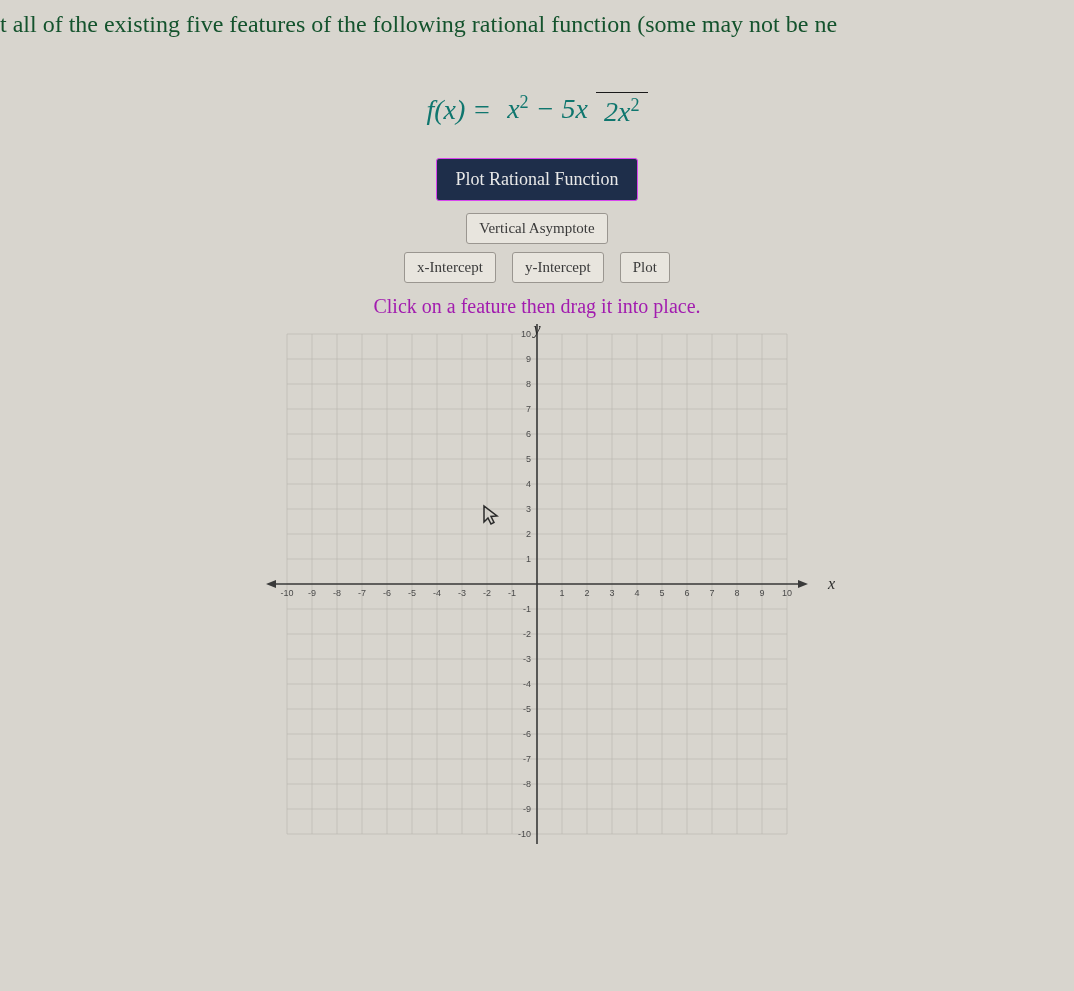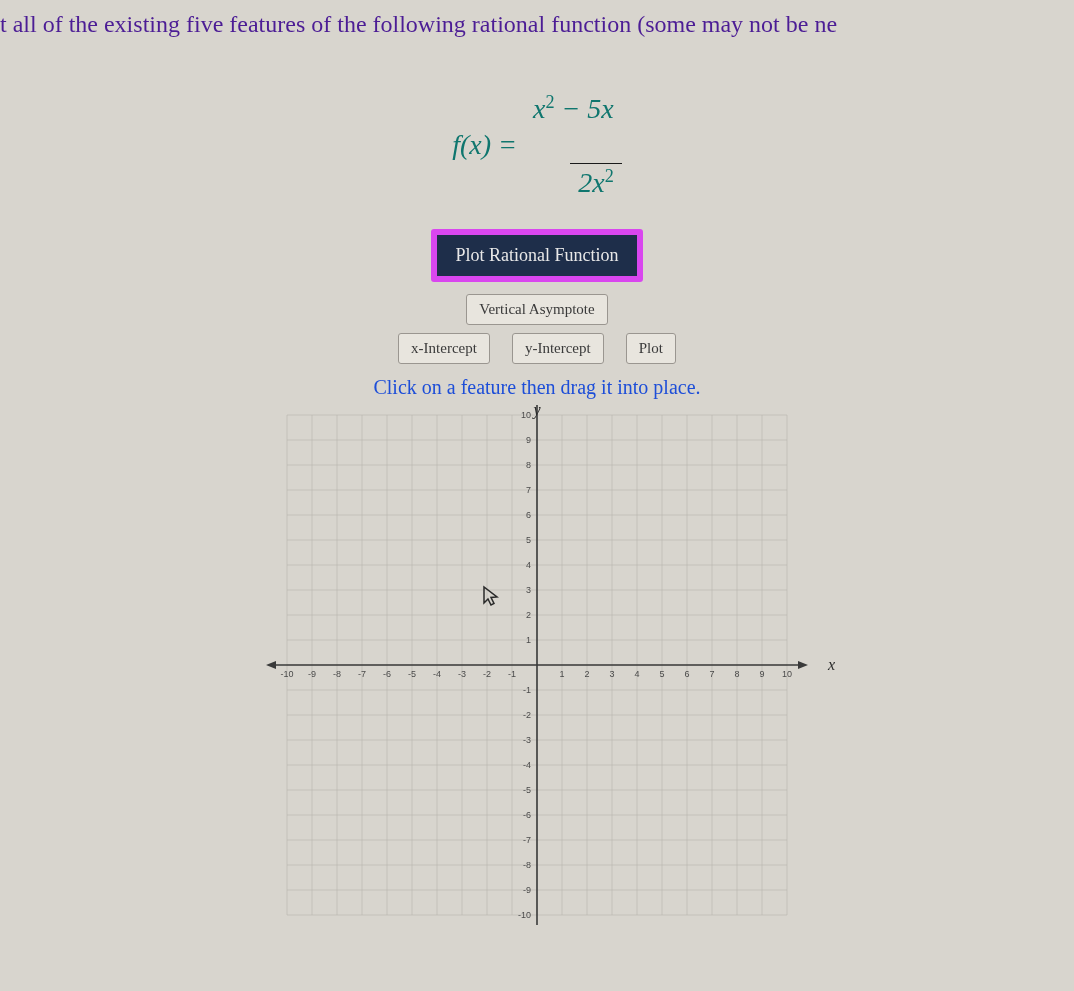--- a/index.html
+++ b/index.html
@@ -12,89 +12,88 @@
       background: #d8d5ce;
       width: 1074px;
       height: 991px;
       overflow: hidden;
       color: #2a2a2a;
     }
     .question-text {
       font-size: 24px;
       line-height: 1.4;
       padding: 8px 0 20px 0;
-      color: #4c1d95;
+      color: #14532d;
     }
     .equation-wrap {
       text-align: center;
       margin: 30px 0 30px 0;
       font-family: 'Times New Roman', serif;
       font-style: italic;
       font-size: 28px;
       color: #0f766e;
     }
     .equation {
       display: inline-flex;
       align-items: center;
       gap: 8px;
     }
     .fraction {
       display: inline-flex;
-      flex-direction: column;
-      align-items: flex-end;
+      flex-direction: row;
+      align-items: flex-start;
       vertical-align: middle;
     }
     .frac-num {
       padding: 0 8px 2px 8px;
     }
     .frac-den {
       border-top: 1.5px solid #1a1a1a;
       padding: 2px 8px 0 8px;
-      margin-top: 36px;
     }
     .sup {
       font-size: 0.65em;
       vertical-align: super;
       font-style: normal;
     }
     .controls {
       text-align: center;
     }
     .plot-button {
       display: inline-block;
       background: #1e2e4a;
       color: #e8e8e8;
       padding: 10px 18px;
       font-family: Georgia, serif;
       font-size: 18px;
-      border: 6px solid #d946ef;
+      border: 1px solid #d946ef;
       border-radius: 3px;
       margin-bottom: 12px;
       cursor: pointer;
     }
     .button-row {
       display: flex;
       justify-content: center;
-      gap: 18px;
+      gap: 12px;
       margin-bottom: 8px;
     }
     .feature-button {
       background: #e8e5de;
       border: 1px solid #9a9690;
       padding: 6px 12px;
       font-family: Georgia, serif;
       font-size: 15px;
       color: #3a3a3a;
       cursor: pointer;
       border-radius: 3px;
       margin: 0 2px;
     }
     .instruction {
       font-size: 20px;
-      color: #1d4ed8;
+      color: #a21caf;
       margin: 12px 0 6px 0;
     }
     .graph-container {
       display: flex;
       justify-content: center;
       align-items: flex-start;
     }
     .graph {
       position: relative;
       width: 560px;

